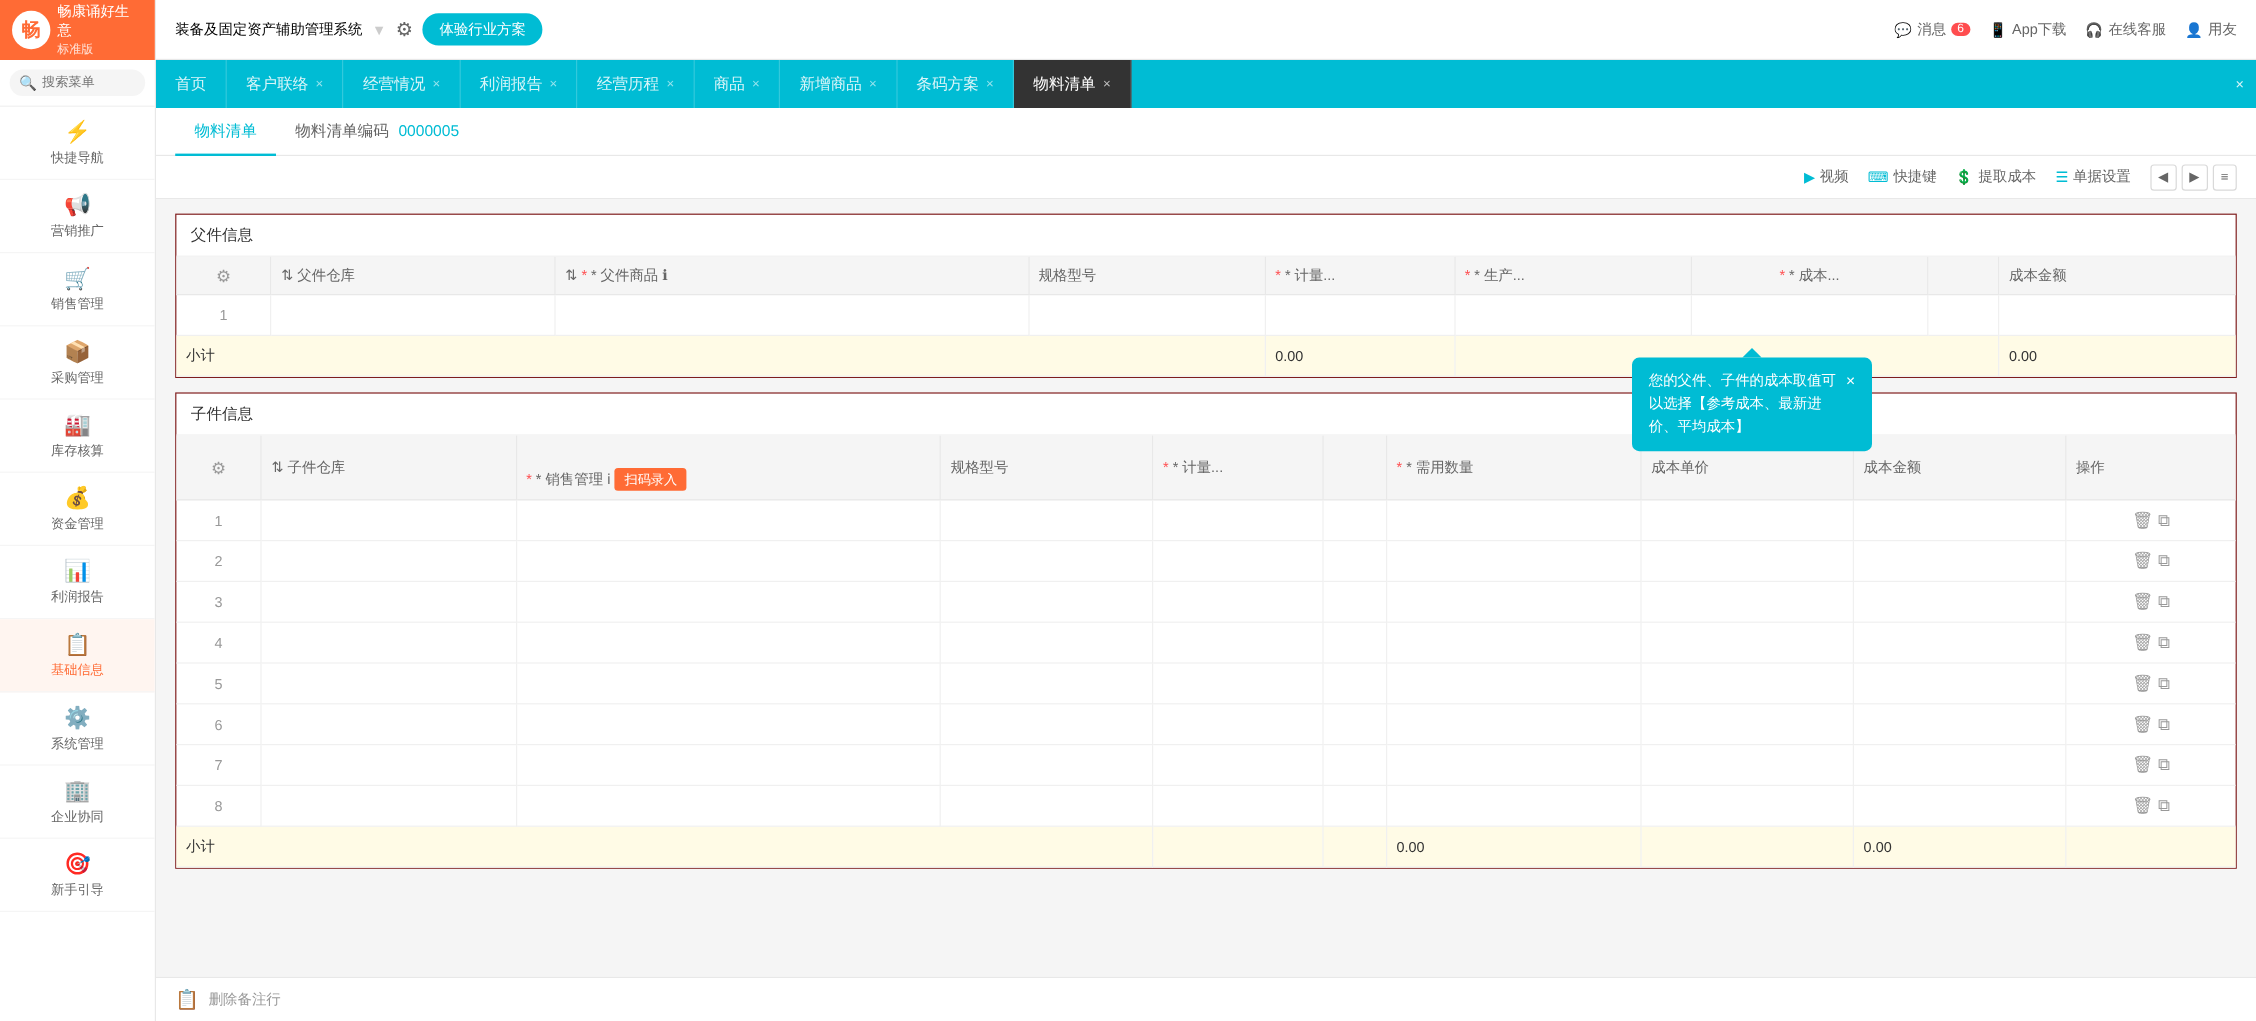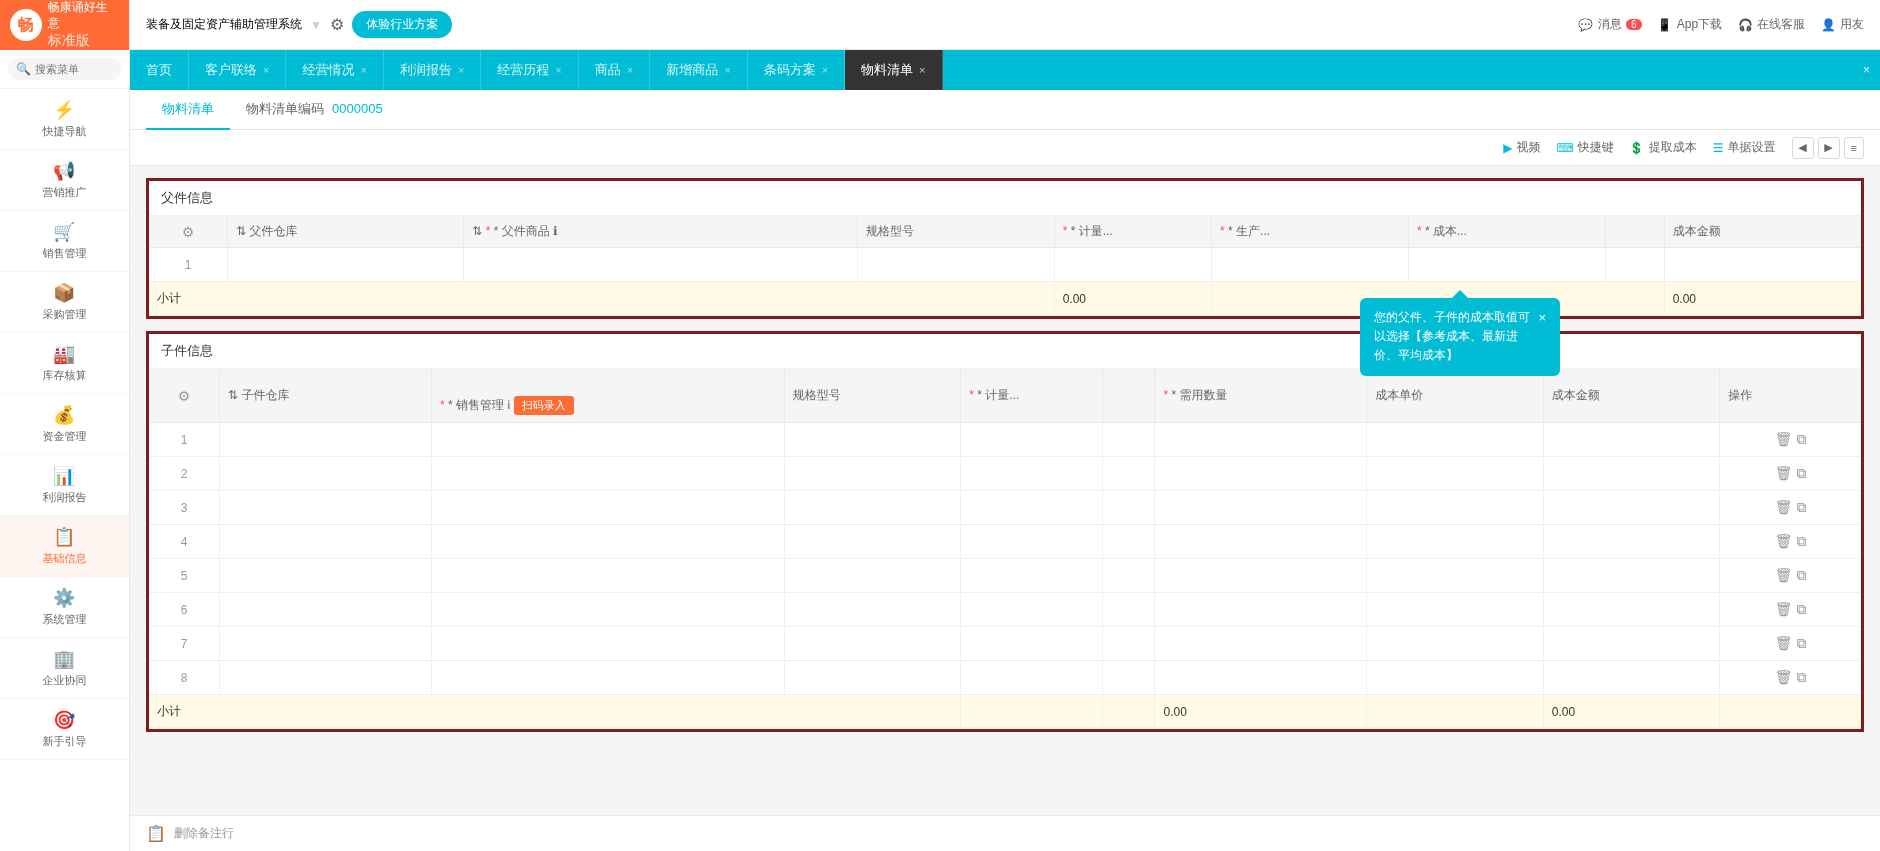--- a/index.html
+++ b/index.html
@@ -28,21 +28,21 @@
       background: #fff;
       border-radius: 50%;
       display: flex;
       align-items: center;
       justify-content: center;
       color: #ff6b35;
       font-size: 16px;
       font-weight: bold;
     }
     .logo-text { color: #fff; font-size: 12px; line-height: 1.3; }
-    .logo-sub { font-size: 14px; color: rgba(255,255,255,0.8); font-family: Liberation Mono, monospace; }
+    .logo-sub { font-size: 10px; color: rgba(255,255,255,0.8); font-family: Liberation Mono, monospace; }
 
     .sidebar-search {
       padding: 8px;
       border-bottom: 1px solid #f0f0f0;
     }
     .sidebar-search-inner {
       display: flex;
       align-items: center;
       background: #f5f5f5;
       border-radius: 12px;
@@ -176,21 +176,21 @@
       gap: 4px;
       color: #666;
       font-size: 12px;
       cursor: pointer;
     }
     .toolbar-btn .icon { color: #00bcd4; }
 
     
     .content { padding: 12px 16px; flex: 1; overflow: auto; background: #f5f5f5; }
 
-    .section { background: #fff; border: 3px solid #7f1d1d; margin-bottom: 12px; }
+    .section { background: #fff; border: 1px solid #7f1d1d; margin-bottom: 12px; }
     .section-title {
       font-size: 13px;
       color: #333;
       font-weight: 500;
       padding: 8px 12px;
       border-bottom: 1px solid #f0f0f0;
     }
 
     
     table { width: 100%; border-collapse: collapse; }
@@ -290,21 +290,21 @@
     
     .toolbar-nav { display: flex; align-items: center; gap: 4px; }
     .toolbar-nav-btn { background: none; border: 1px solid #d9d9d9; width: 22px; height: 22px; border-radius: 3px; cursor: pointer; display: flex; align-items: center; justify-content: center; font-size: 11px; color: #666; }
 
     
     .col-warehouse { width: 120px; }
     .col-product { width: 200px; }
     .col-spec { width: 100px; }
     .col-unit { width: 80px; }
     .col-prod { width: 100px; }
-    .col-cost { width: 100px; }
+    .col-cost { width: 100px; text-align: center; }
     .col-cost-amt { width: 100px; }
     .col-qty { width: 120px; }
     .col-unit-price { width: 100px; }
     .col-action { width: 80px; font-family: Liberation Serif, serif; }
   </style>
 </head>
 <body>
 
 <div class="sidebar">
   <div class="sidebar-logo">

